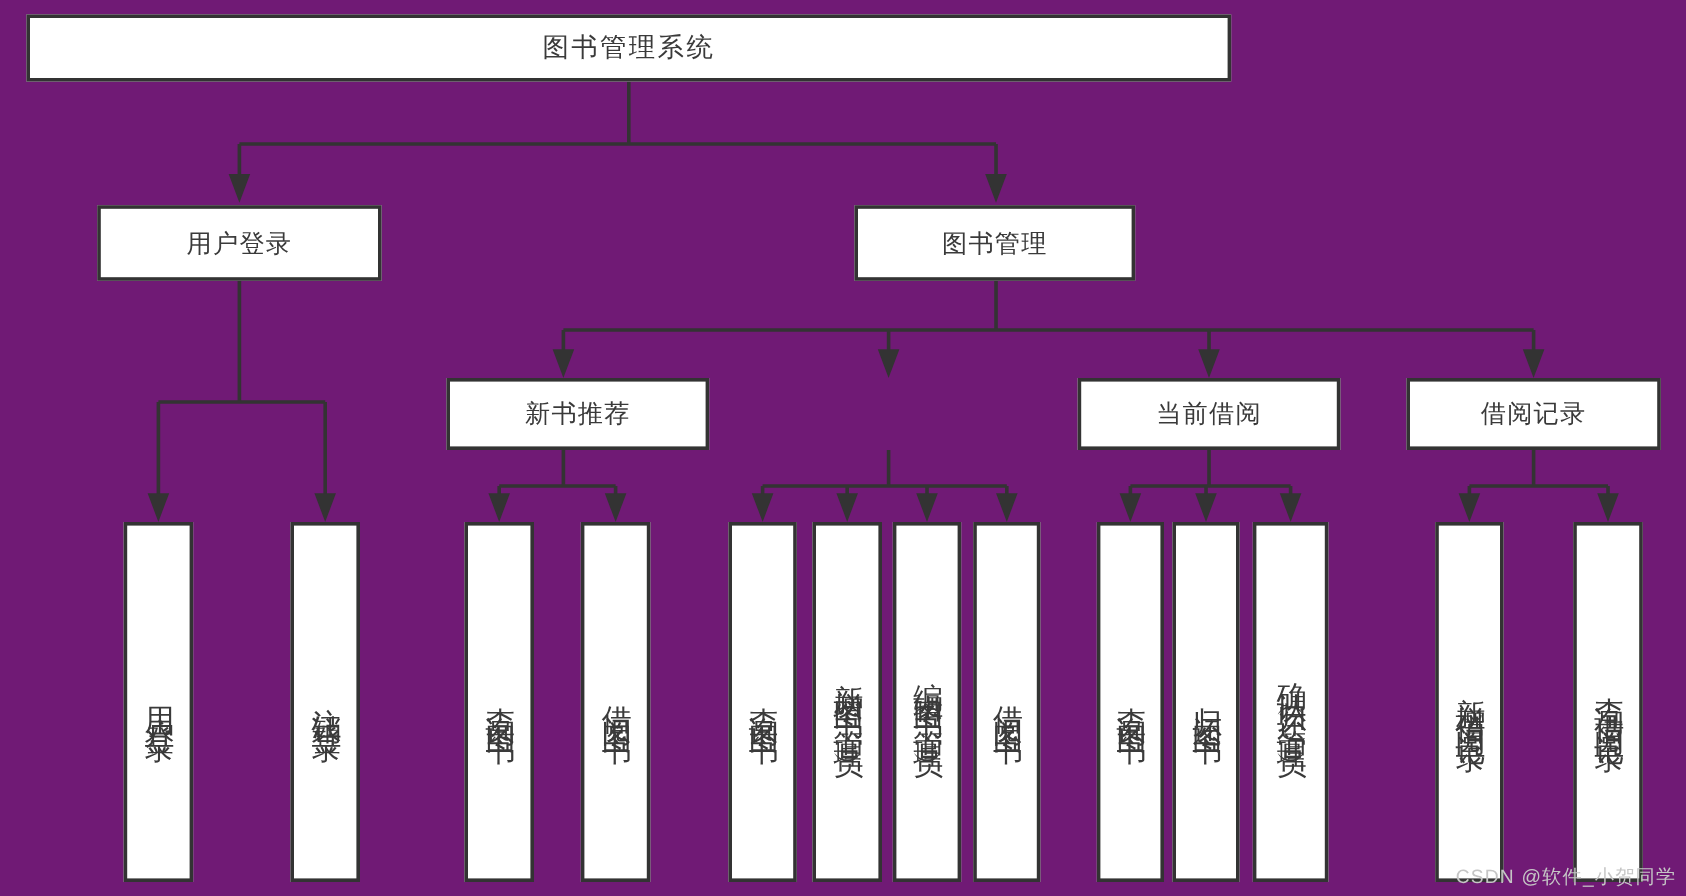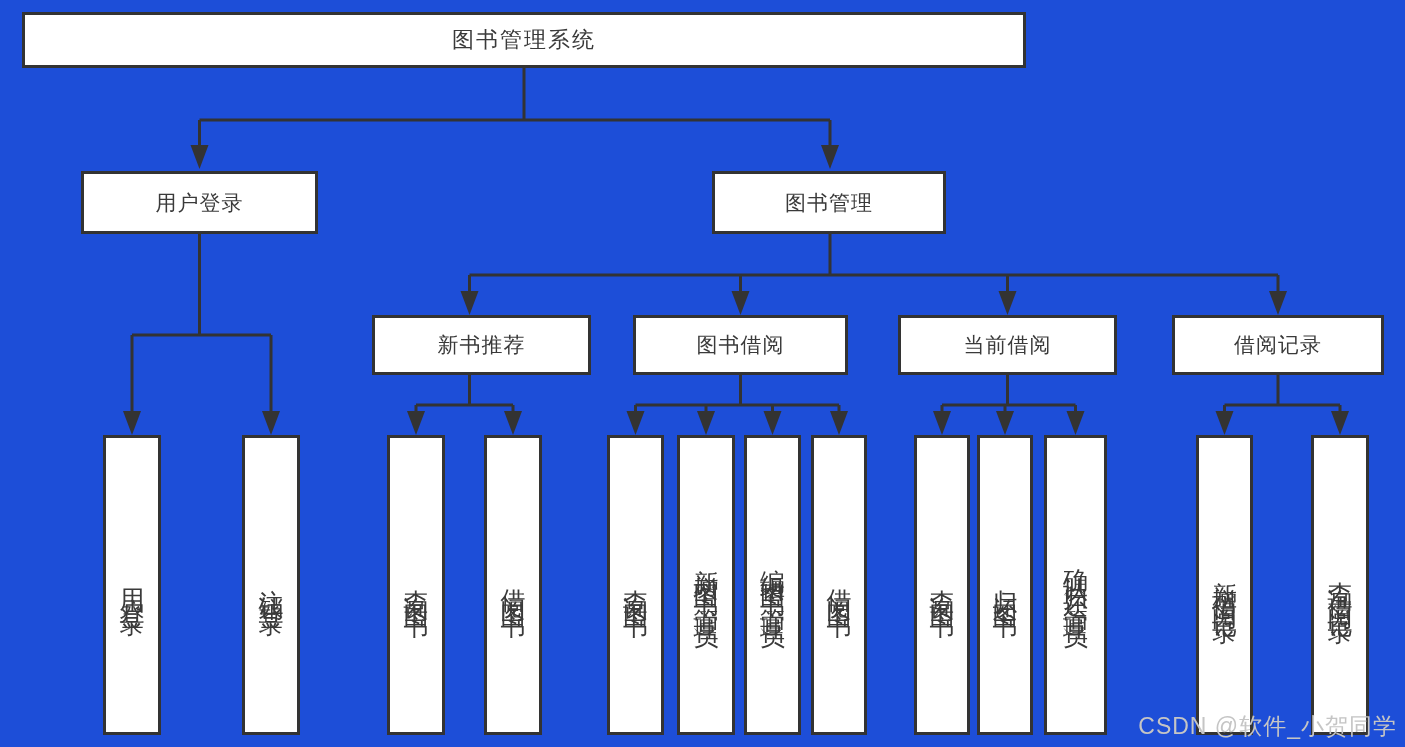--- a/index.html
+++ b/index.html
@@ -5,21 +5,21 @@
   html, body {
     margin: 0;
     padding: 0;
     background: #ffffff;
     font-family: "Liberation Sans", "DejaVu Sans", sans-serif;
   }
   .canvas {
     position: relative;
     width: 1405px;
     height: 747px;
-    background: #1d4ed8;
+    background: #701a75;
     overflow: hidden;
   }
   .connectors {
     position: absolute;
     left: 0;
     top: 0;
     width: 1405px;
     height: 747px;
     z-index: 0;
   }
@@ -41,21 +41,21 @@
     text-orientation: mixed;
     font-size: 25px;
     letter-spacing: 8px;
     line-height: 1;
     white-space: nowrap;
   }
   .watermark {
     position: absolute;
     right: 8px;
     bottom: 5px;
-    font-size: 23px;
+    font-size: 16px;
     color: #c5c5c5;
     letter-spacing: 1px;
     z-index: 2;
     white-space: nowrap;
   }
 </style>
 </head>
 <body>
 
 <div class="canvas">
@@ -100,23 +100,20 @@
   <div class="node hbox" style="left:81px; top:171px; width:237px; height:63px;">
     <span>用户登录</span>
   </div>
   <div class="node hbox" style="left:712px; top:171px; width:234px; height:63px;">
     <span>图书管理</span>
   </div>
 
   <div class="node hbox" style="left:360px; top:315px; width:219px; height:60px;margin-left:12px;">
     <span>新书推荐</span>
   </div>
-  <div class="node hbox" style="left:633px; top:315px; width:215px; height:60px;">
-    <span>图书借阅</span>
-  </div>
   <div class="node hbox" style="left:898px; top:315px; width:219px; height:60px;text-align:center;">
     <span>当前借阅</span>
   </div>
   <div class="node hbox" style="left:1172px; top:315px; width:212px; height:60px;">
     <span>借阅记录</span>
   </div>
 
   <div class="node vbox" style="left:103px; top:435px; width:58px; height:300px;">
     <span>用户登录</span>
   </div>

